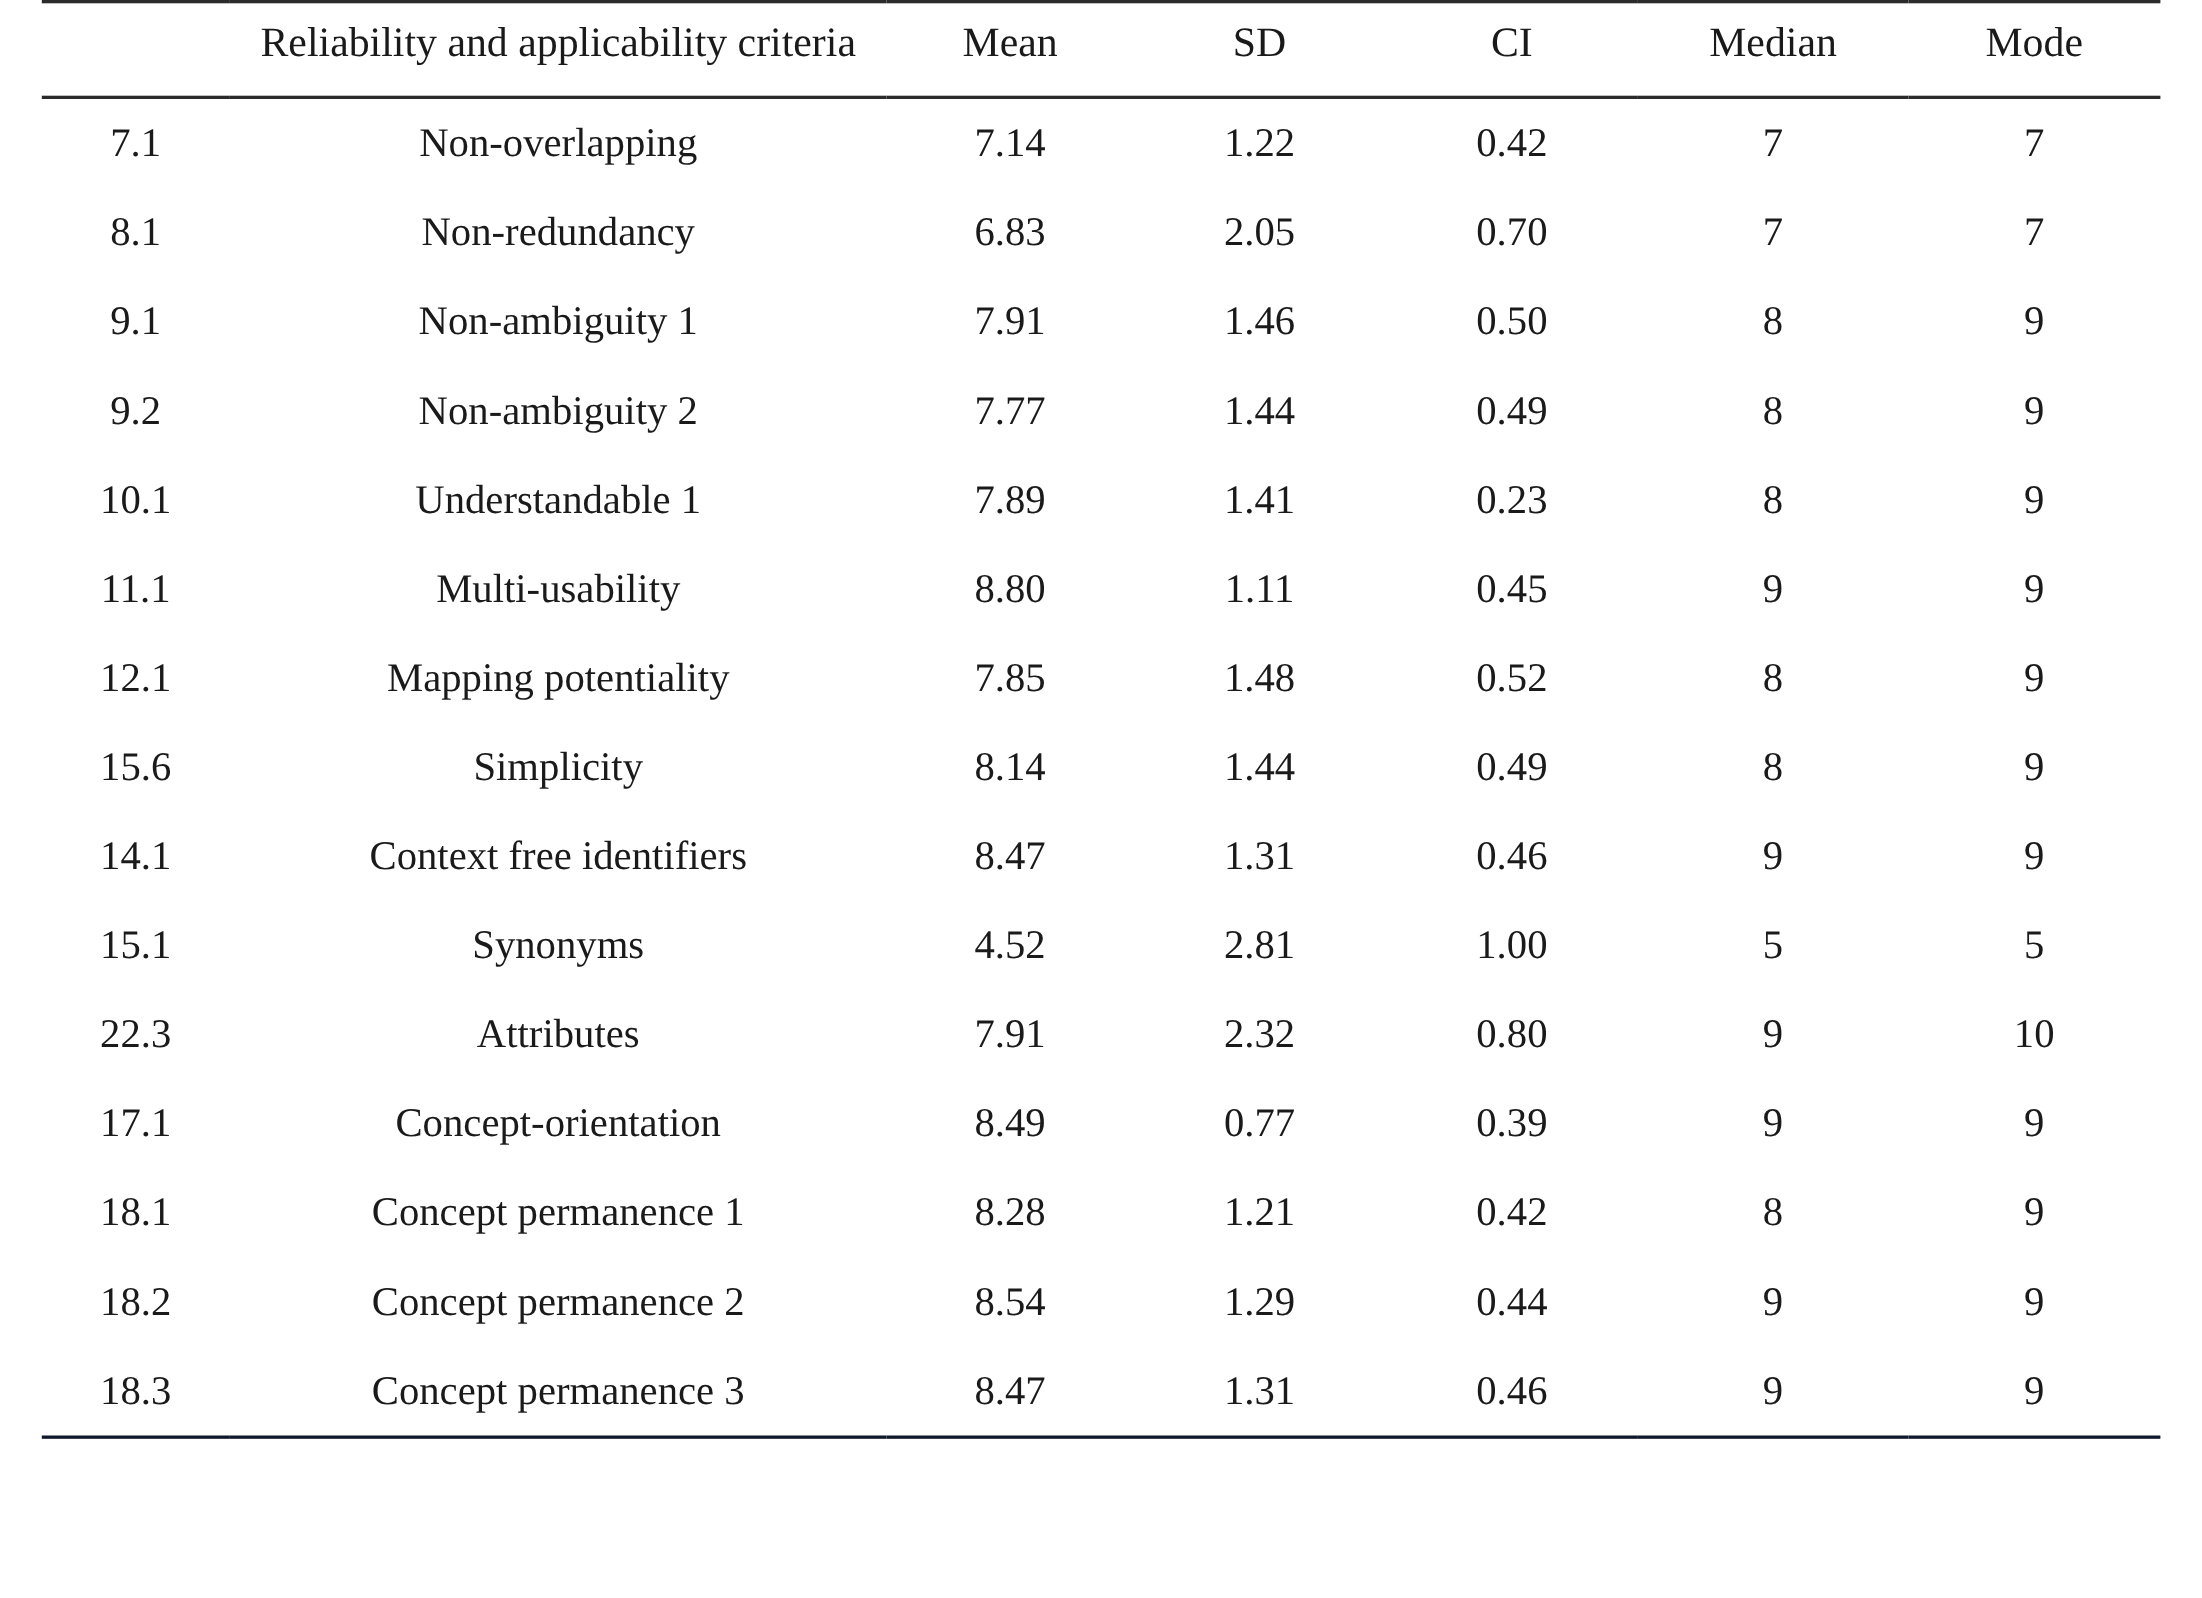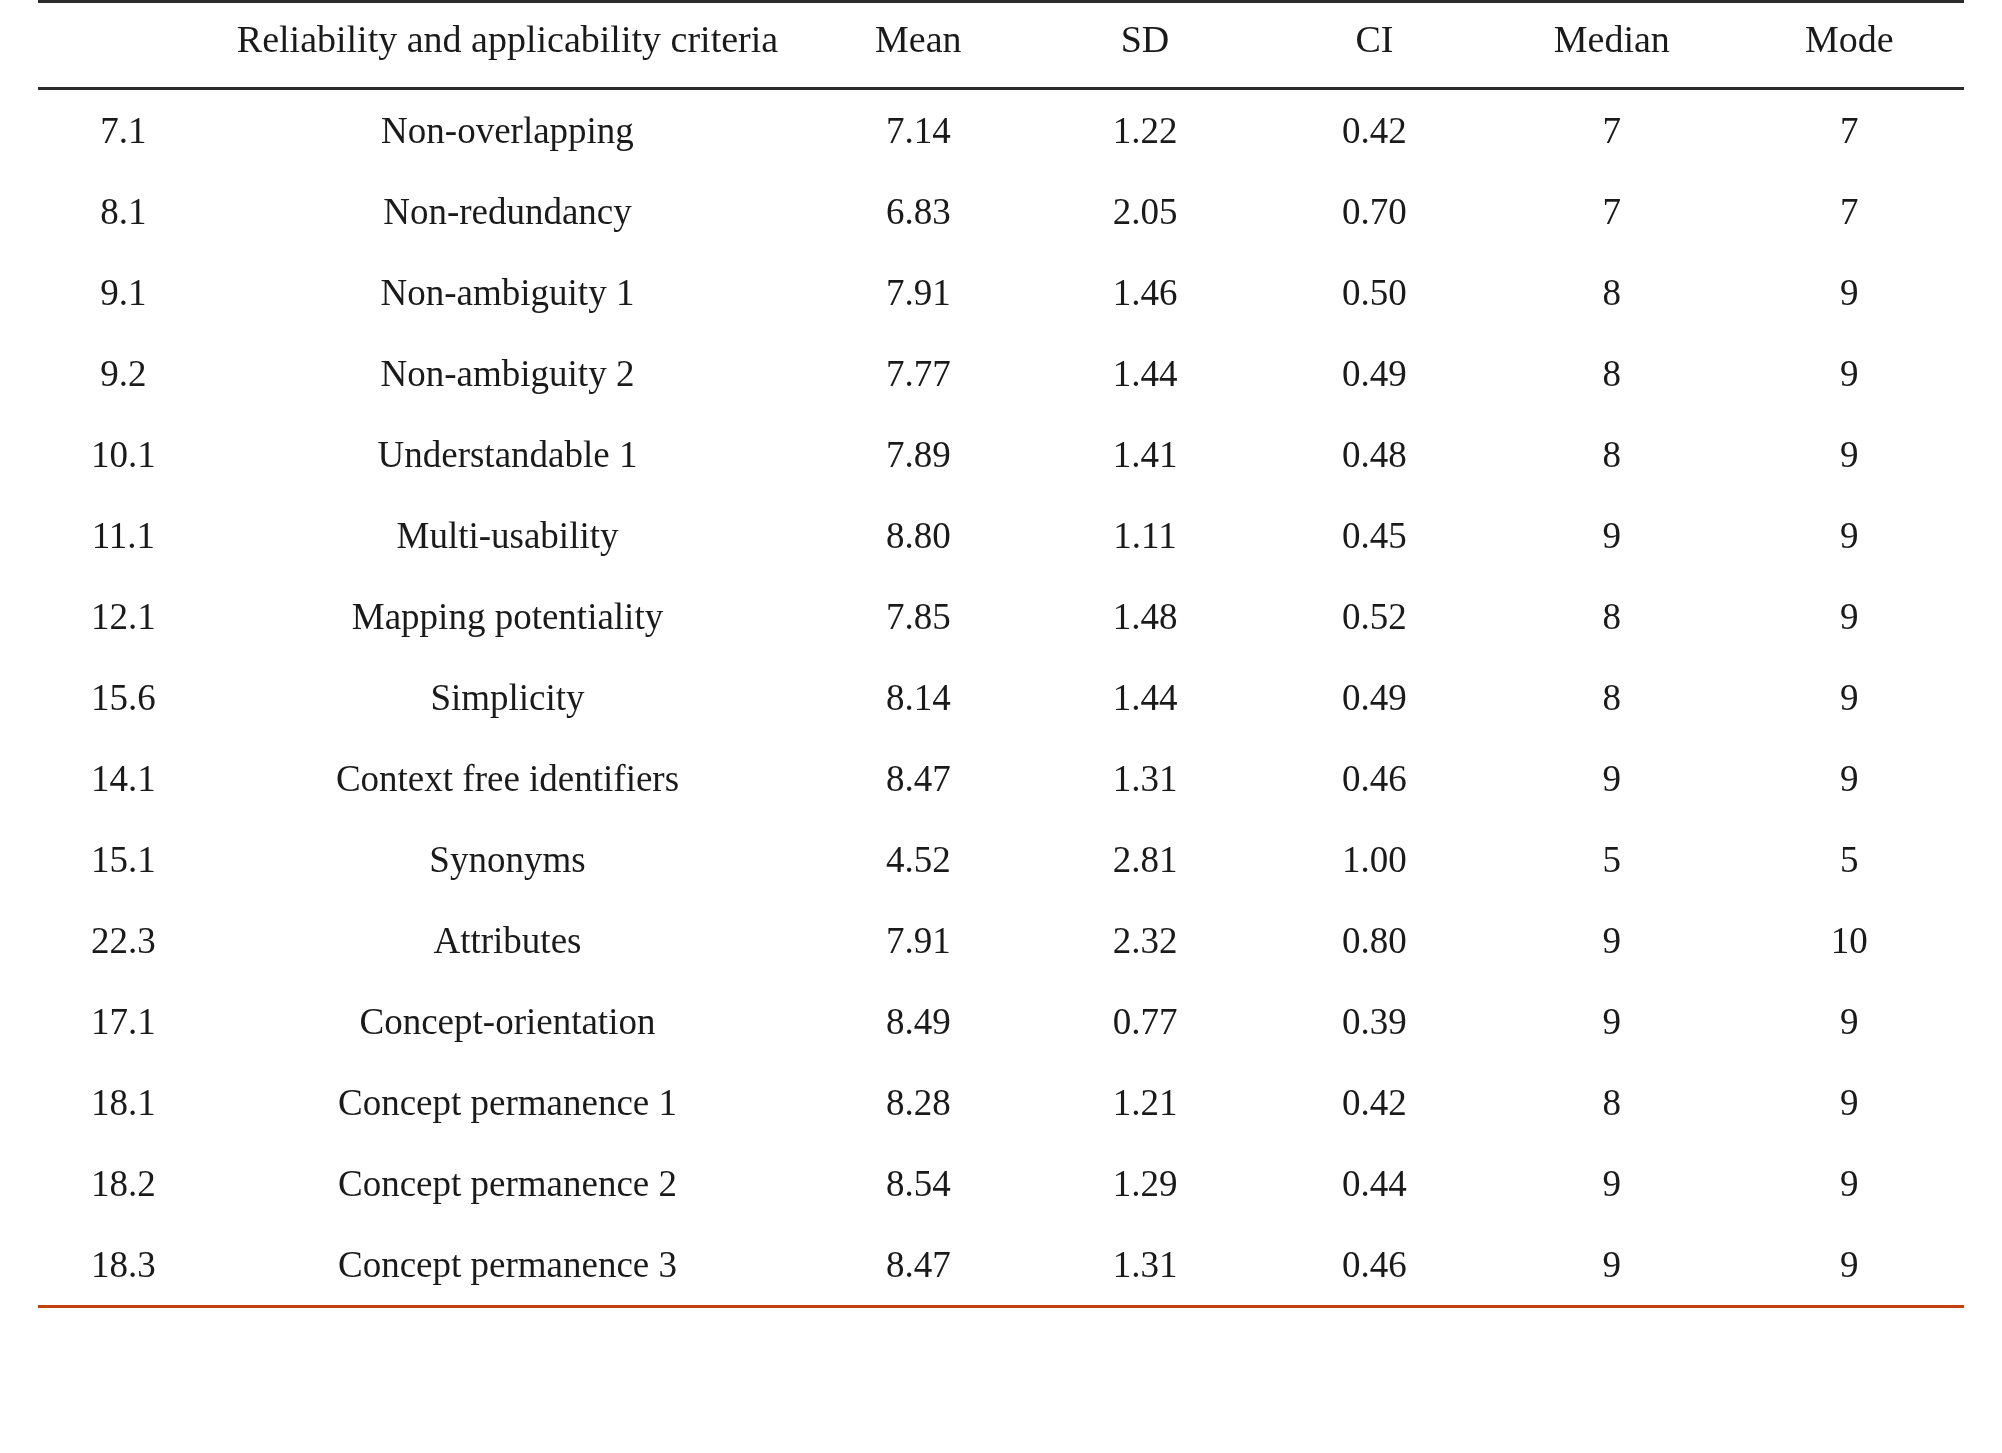--- a/index.html
+++ b/index.html
@@ -41,21 +41,21 @@
     border-top: 3px solid #2b2b2b;
     border-bottom: 3px solid #2b2b2b;
   }
   table.stats tbody td {
     padding: 19px 0 19px 0;
     text-align: center;
     vertical-align: middle;
     white-space: nowrap;
   }
   table.stats tbody tr:last-child td {
-    border-bottom: 3px solid #c2410c;
+    border-bottom: 3px solid #0f172a;
   }
   
   col.c-id     { width: 160px; }
   col.c-crit   { width: 560px; }
   col.c-mean   { width: 210px; }
   col.c-sd     { width: 215px; }
   col.c-ci     { width: 215px; }
   col.c-median { width: 230px; }
   col.c-mode   { width: 215px; }
 
@@ -123,21 +123,21 @@
           <td>1.44</td>
           <td>0.49</td>
           <td>8</td>
           <td>9</td>
         </tr>
         <tr>
           <td class="id-cell">10.1</td>
           <td class="crit-cell">Understandable 1</td>
           <td>7.89</td>
           <td>1.41</td>
-          <td>0.48</td>
+          <td>0.23</td>
           <td>8</td>
           <td>9</td>
         </tr>
         <tr>
           <td class="id-cell">11.1</td>
           <td class="crit-cell">Multi-usability</td>
           <td>8.80</td>
           <td>1.11</td>
           <td>0.45</td>
           <td>9</td>

